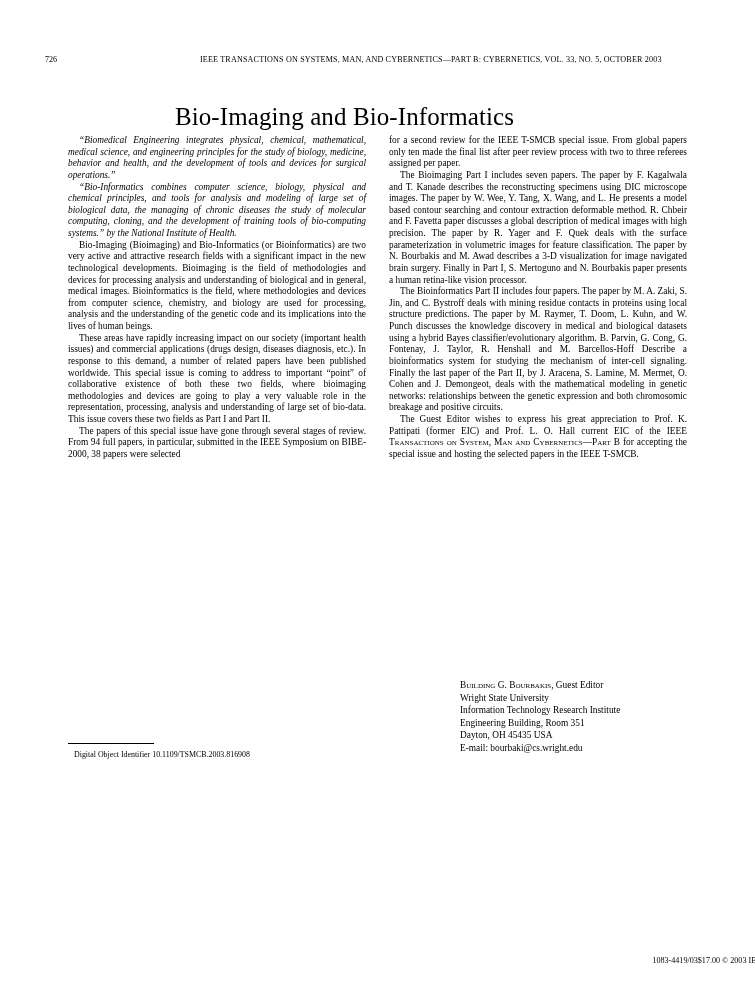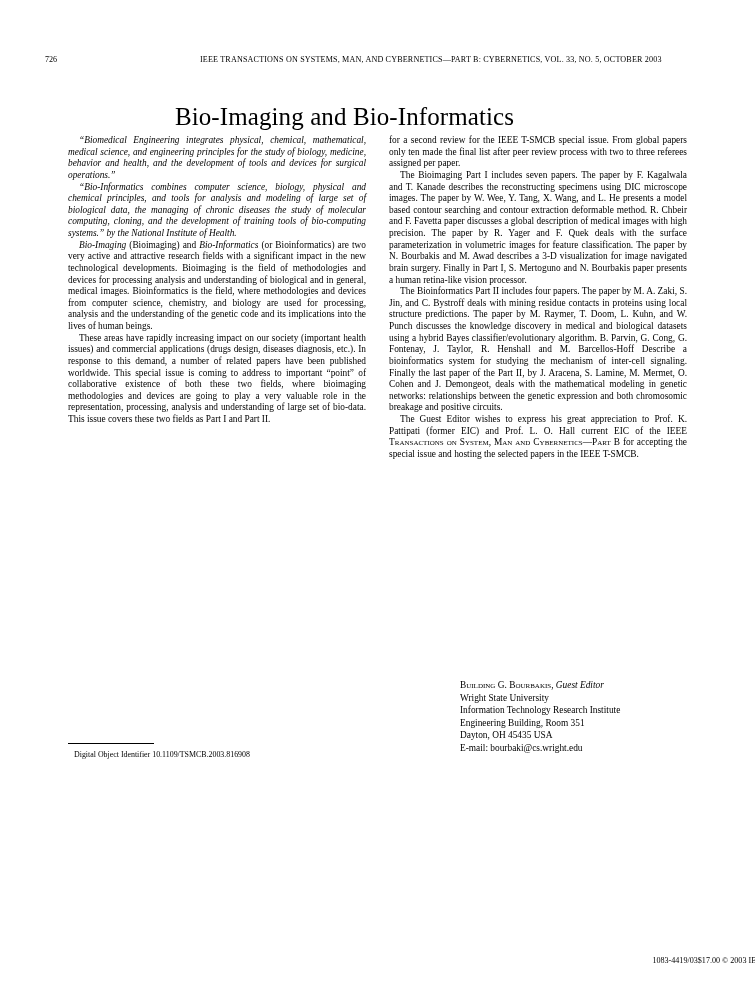--- a/index.html
+++ b/index.html
@@ -108,21 +108,21 @@
     top: 664px;
     width: 230px;
     font-size: 9.35px;
     line-height: 12.6px;
   }
   .signature div { white-space: nowrap; }
   .sc {
     font-variant: small-caps;
     margin-top: 20px;
   }
-  .ital { font-style: italic; }
+  .ital { }
 
   
   .footer {
     position: absolute;
     top: 940px;
     left: 0;
     width: 755px;
     text-align: right;
     font-size: 8.1px;
     line-height: 12px;
@@ -139,20 +139,21 @@
     <span class="journal">IEEE TRANSACTIONS ON SYSTEMS, MAN, AND CYBERNETICS—PART B: CYBERNETICS, VOL. 33, NO. 5, OCTOBER 2003</span>
   </div>
 
   <h1 class="title">Bio-Imaging and Bio-Informatics</h1>
 
   <div class="col col-left">
     <p class="quote">“Biomedical Engineering integrates physical, chemical, mathematical, medical science, and engineering principles for the study of biology, medicine, behavior and health, and the development of tools and devices for surgical operations.”</p>
     <p class="quote">“Bio-Informatics combines computer science, biology, physical and chemical principles, and tools for analysis and modeling of large set of biological data, the managing of chronic diseases the study of molecular computing, cloning, and the development of training tools of bio-computing systems.” by the National Institute of Health.</p>
     <p><span class="ital">Bio-Imaging</span><span> (Bioimaging) and </span><span class="ital">Bio-Informatics</span><span> (or Bioinformatics) are two very active and attractive research fields with a significant impact in the new technological developments. Bioimaging is the field of methodologies and devices for processing analysis and understanding of biological and in general, medical images. Bioinformatics is the field, where methodologies and devices from computer science, chemistry, and biology are used for processing, analysis and the understanding of the genetic code and its implications into the lives of human beings.</span></p>
     <p>These areas have rapidly increasing impact on our society (important health issues) and commercial applications (drugs design, diseases diagnosis, etc.). In response to this demand, a number of related papers have been published worldwide. This special issue is coming to address to important “point” of collaborative existence of both these two fields, where bioimaging methodologies and devices are going to play a very valuable role in the representation, processing, analysis and understanding of large set of bio-data. This issue covers these two fields as Part I and Part II.</p>
+    <p>The papers of this special issue have gone through several stages of review. From 94 full papers, in particular, submitted in the IEEE Symposium on BIBE-2000, 38 papers were selected</p>
   </div>
 
   <div class="footnote">
     <div class="rule"></div>
     <div class="fn-text">Digital Object Identifier 10.1109/TSMCB.2003.816908</div>
   </div>
 
   <div class="col col-right">
     <p class="noindent">for a second review for the IEEE T-SMCB special issue. From global papers only ten made the final list after peer review process with two to three referees assigned per paper.</p>
     <p>The Bioimaging Part I includes seven papers. The paper by F. Kagalwala and T. Kanade describes the reconstructing specimens using DIC microscope images. The paper by W. Wee, Y. Tang, X. Wang, and L. He presents a model based contour searching and contour extraction deformable method. R. Chbeir and F. Favetta paper discusses a global description of medical images with high precision. The paper by R. Yager and F. Quek deals with the surface parameterization in volumetric images for feature classification. The paper by N. Bourbakis and M. Awad describes a 3-D visualization for image navigated brain surgery. Finally in Part I, S. Mertoguno and N. Bourbakis paper presents a human retina-like vision processor.</p>

